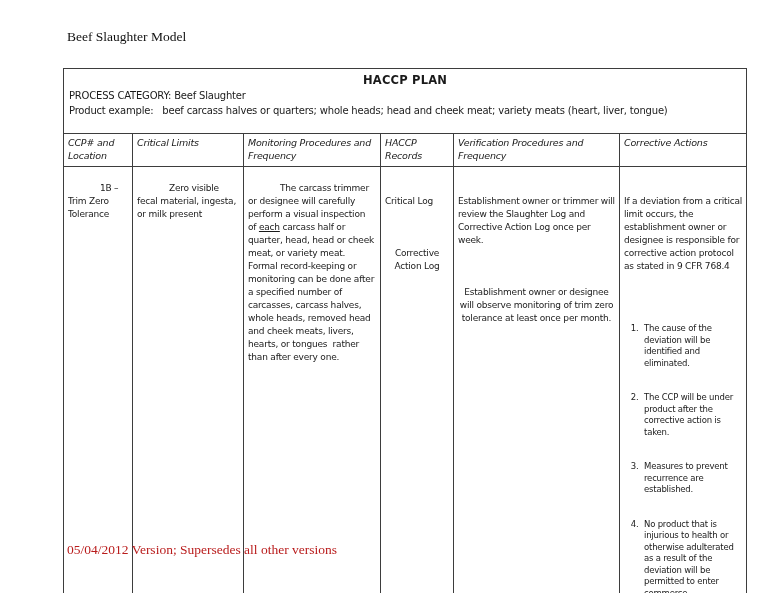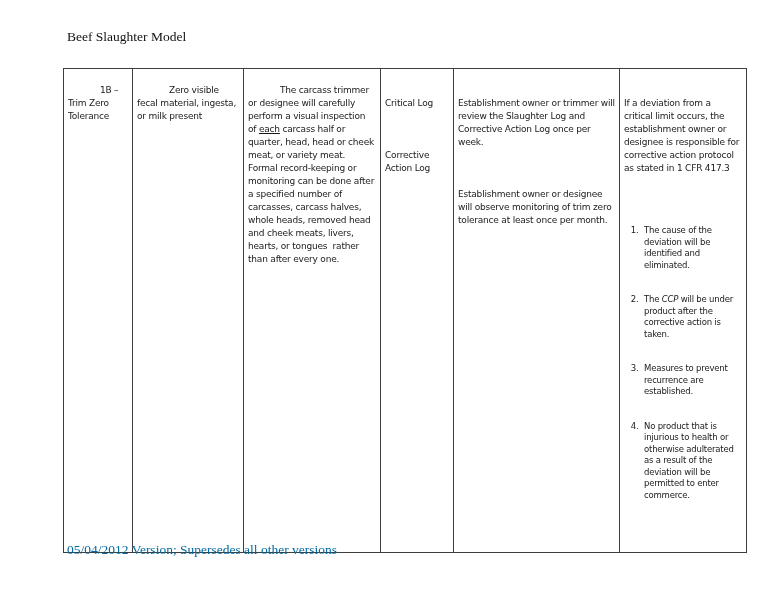--- a/index.html
+++ b/index.html
@@ -21,21 +21,21 @@
     font-size: 13.5px;
     color: #111;
     white-space: pre;
   }
   .doc-footer {
     position: absolute;
     left: 67px;
     top: 542px;
     font-family: "Liberation Serif", serif;
     font-size: 13.5px;
-    color: #0369a1;
+    color: #b91c1c;
     white-space: pre;
   }
   .table-wrap {
     position: absolute;
     left: 63px;
     top: 68px;
   }
   table.haccp {
     border-collapse: collapse;
     table-layout: fixed;
@@ -78,23 +78,23 @@
   }
   
   tr.data-row td {
     height: 312px;
     font-size: 9px;
     line-height: 13px;
     padding: 2px 4px;
     letter-spacing: -0.2px;
     white-space: pre-wrap;
   }
-  .para-gap { margin-top: 13px; }
+  .para-gap { margin-top: 13px; text-align: center; }
   .u { text-decoration: underline; }
-  .it { font-style: italic; }
+  .it { }
   td.cell-corrective { font-size: 9px; line-height: 12.5px; }
   .corrective-list {
     margin: 1px 0 0 0;
     padding-left: 17px;
     font-size: 8.5px;
     line-height: 11.5px;
   }
   .corrective-list li {
     padding-left: 3px;
     margin: 0;
@@ -112,40 +112,55 @@
     <table class="haccp">
       <colgroup>
         <col style="width:69px">
         <col style="width:111px">
         <col style="width:137px">
         <col style="width:73px">
         <col style="width:166px">
         <col style="width:127px">
       </colgroup>
       <tbody>
+        <tr>
+          <td class="banner-cell" colspan="6">
+            <div class="banner-heading">HACCP PLAN</div>
+            <div class="banner-line">PROCESS CATEGORY: Beef Slaughter</div>
+            <div class="banner-line">Product example:   beef carcass halves or quarters; whole heads; head and cheek meat; variety meats (heart, liver, tongue)</div>
+          </td>
+        </tr>
+        <tr class="head-row">
+          <th>CCP# and Location</th>
+          <th>Critical Limits</th>
+          <th>Monitoring Procedures and Frequency</th>
+          <th>HACCP Records</th>
+          <th>Verification Procedures and Frequency</th>
+          <th>Corrective Actions</th>
+        </tr>
         <tr class="data-row">
           <td>
             <span>1B – Trim Zero Tolerance</span>
           </td>
           <td>
             <span>Zero visible fecal material, ingesta, or milk present</span>
           </td>
           <td>
             <span>The carcass trimmer or designee will carefully perform a visual inspection of </span><span class="u">each</span><span> carcass half or quarter, head, head or cheek meat, or variety meat.  Formal record-keeping or monitoring can be done after a specified number of carcasses, carcass halves, whole heads, removed head and cheek meats, livers, hearts, or tongues  rather than after every one.</span>
           </td>
           <td>
             <div>Critical Log</div>
             <div class="para-gap">Corrective Action Log</div>
           </td>
           <td>
             <div>Establishment owner or trimmer will review the Slaughter Log and Corrective Action Log once per week.</div>
             <div class="para-gap">Establishment owner or designee will observe monitoring of trim zero tolerance at least once per month.</div>
           </td>
           <td class="cell-corrective">
-            <div>If a deviation from a critical limit occurs, the establishment owner or designee is responsible for corrective action protocol as stated in 1 CFR 417.3</div>
+            <div>If a deviation from a critical limit occurs, the establishment owner or designee is responsible for corrective action protocol as stated in 9 CFR 768.4</div>
             <ol class="corrective-list">
               <li>The cause of the deviation will be identified and eliminated.</li>
               <li><span>The </span><span class="it">CCP</span><span> will be under product after the corrective action is taken.</span></li>
               <li>Measures to prevent recurrence are established.</li>
               <li>No product that is injurious to health or otherwise adulterated as a result of the deviation will be permitted to enter commerce.</li>
             </ol>
           </td>
         </tr>
       </tbody>
     </table>

